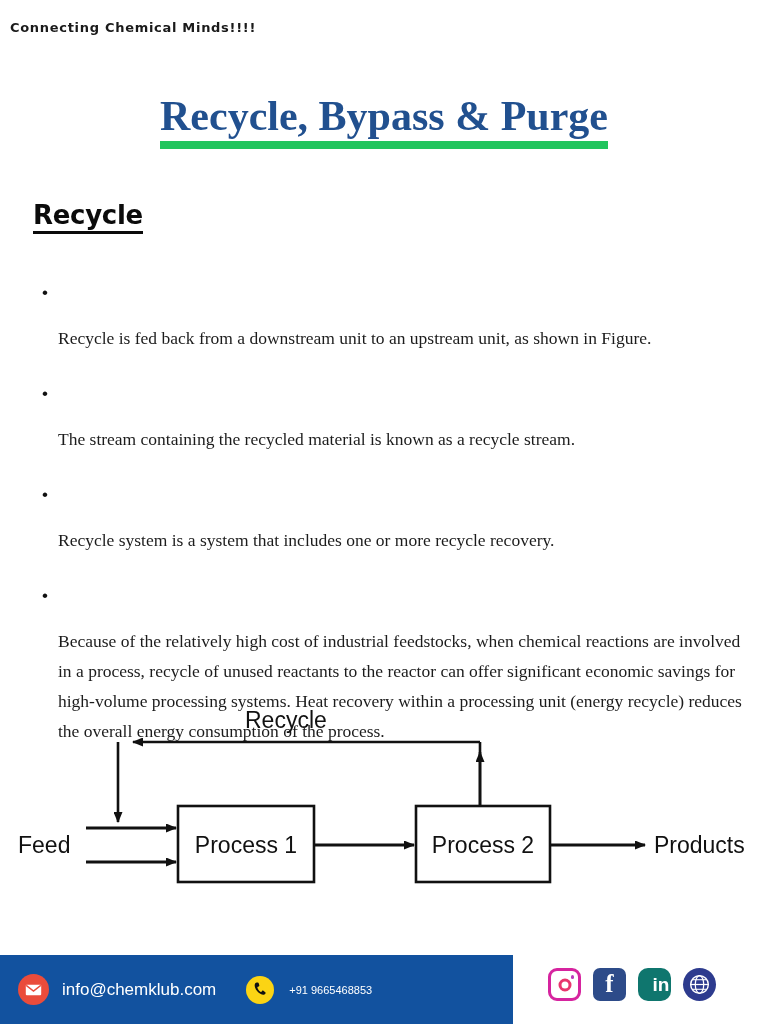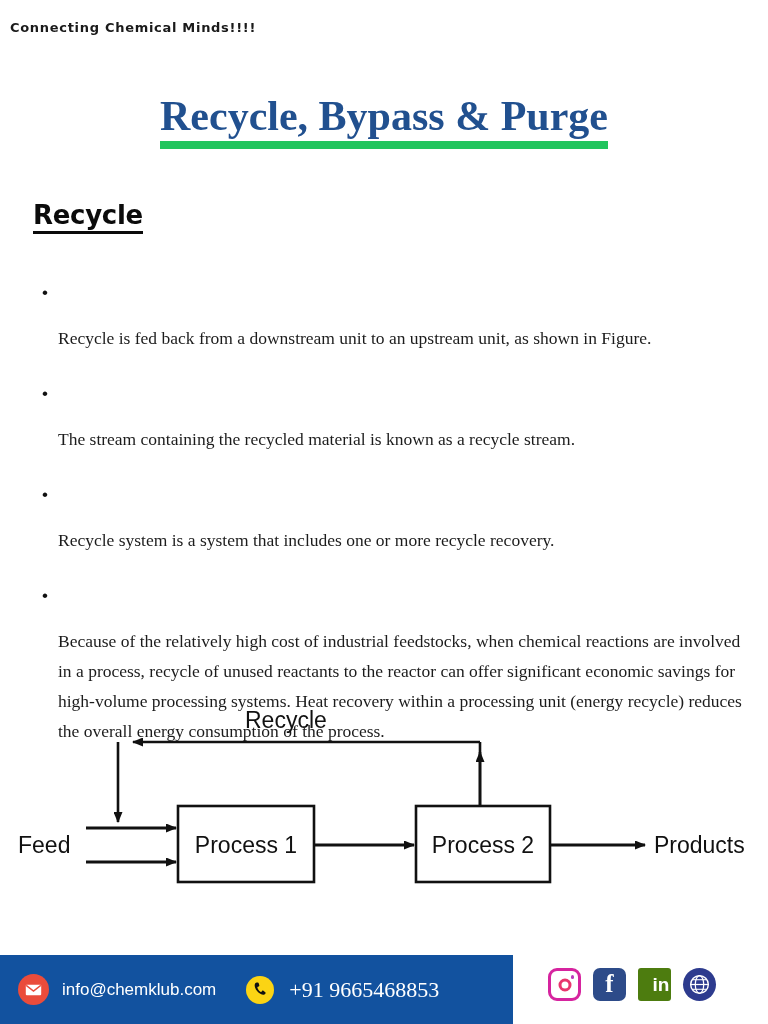--- a/index.html
+++ b/index.html
@@ -174,22 +174,22 @@
   }
   .footer-email {
     color: #ffffff;
     font-family: "Liberation Sans", sans-serif;
     font-size: 17px;
     margin-left: 13px;
     white-space: nowrap;
   }
   .footer-phone {
     color: #ffffff;
-    font-family: Liberation Serif, serif;
-    font-size: 22px;
+    font-family: Liberation Sans, sans-serif;
+    font-size: 11px;
     margin-left: 15px;
     white-space: nowrap;
   }
 
   .social-row {
     position: absolute;
     left: 548px;
     top: 968px;
     display: flex;
     align-items: center;
@@ -231,22 +231,22 @@
     font-size: 25px;
     display: flex;
     align-items: center;
     justify-content: center;
     line-height: 1;
     padding-bottom: 2px;
     box-sizing: border-box;
   }
   .social-li {
     width: 33px; height: 33px;
-    border-radius: 3px;
-    background: #4d7c0f;
+    border-radius: 10px;
+    background: #0f766e;
     color: #ffffff;
     font-family: "Liberation Sans", sans-serif;
     font-weight: 700;
     font-size: 19px;
     display: flex;
     align-items: center;
     justify-content: center;
     line-height: 1;
     box-sizing: border-box;
     padding-left: 13px;

